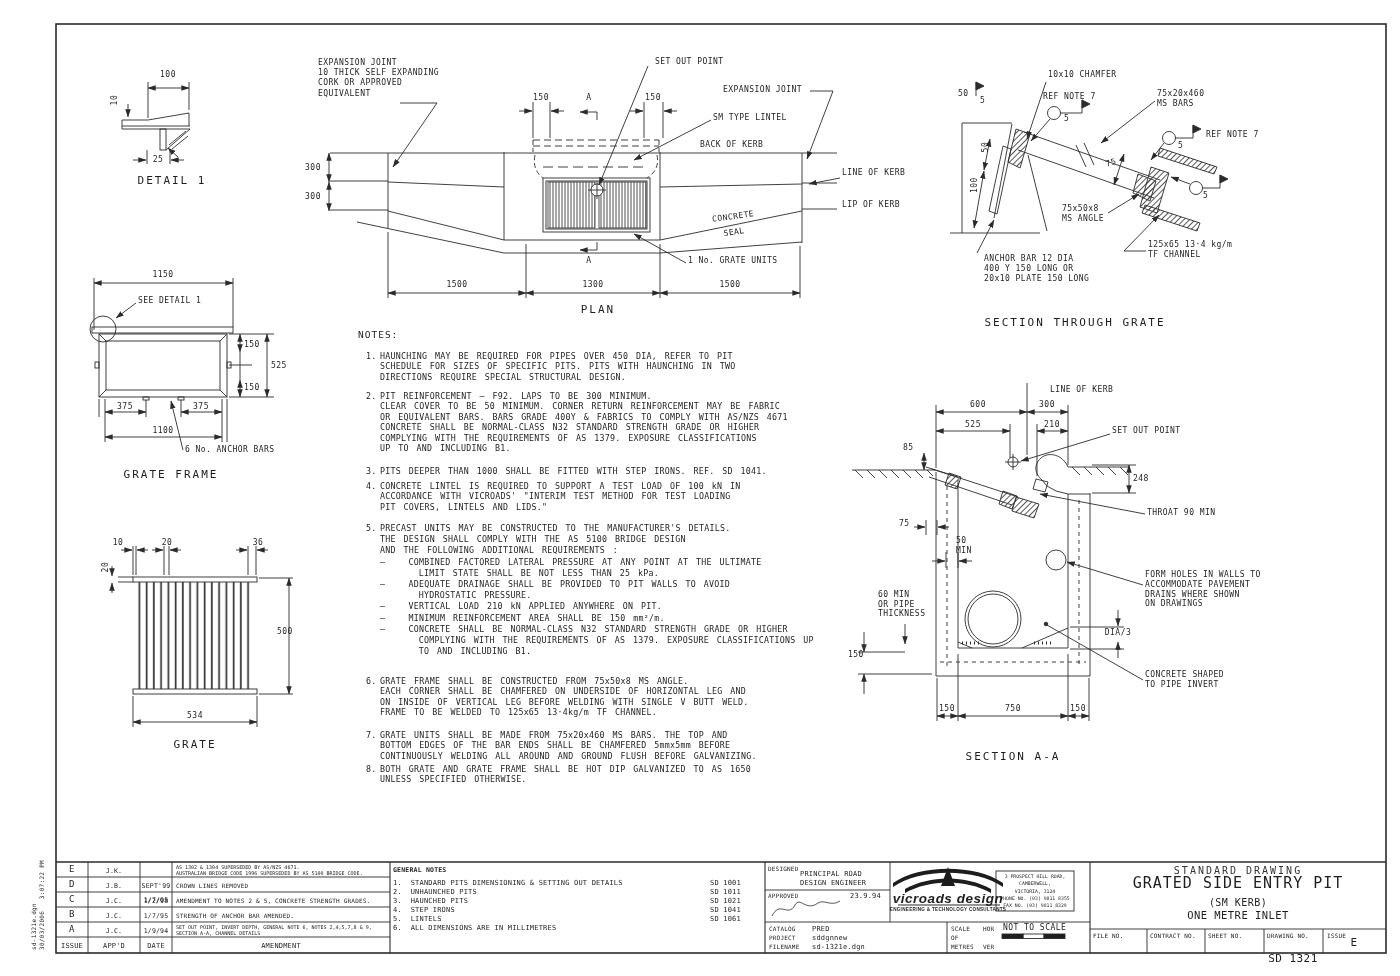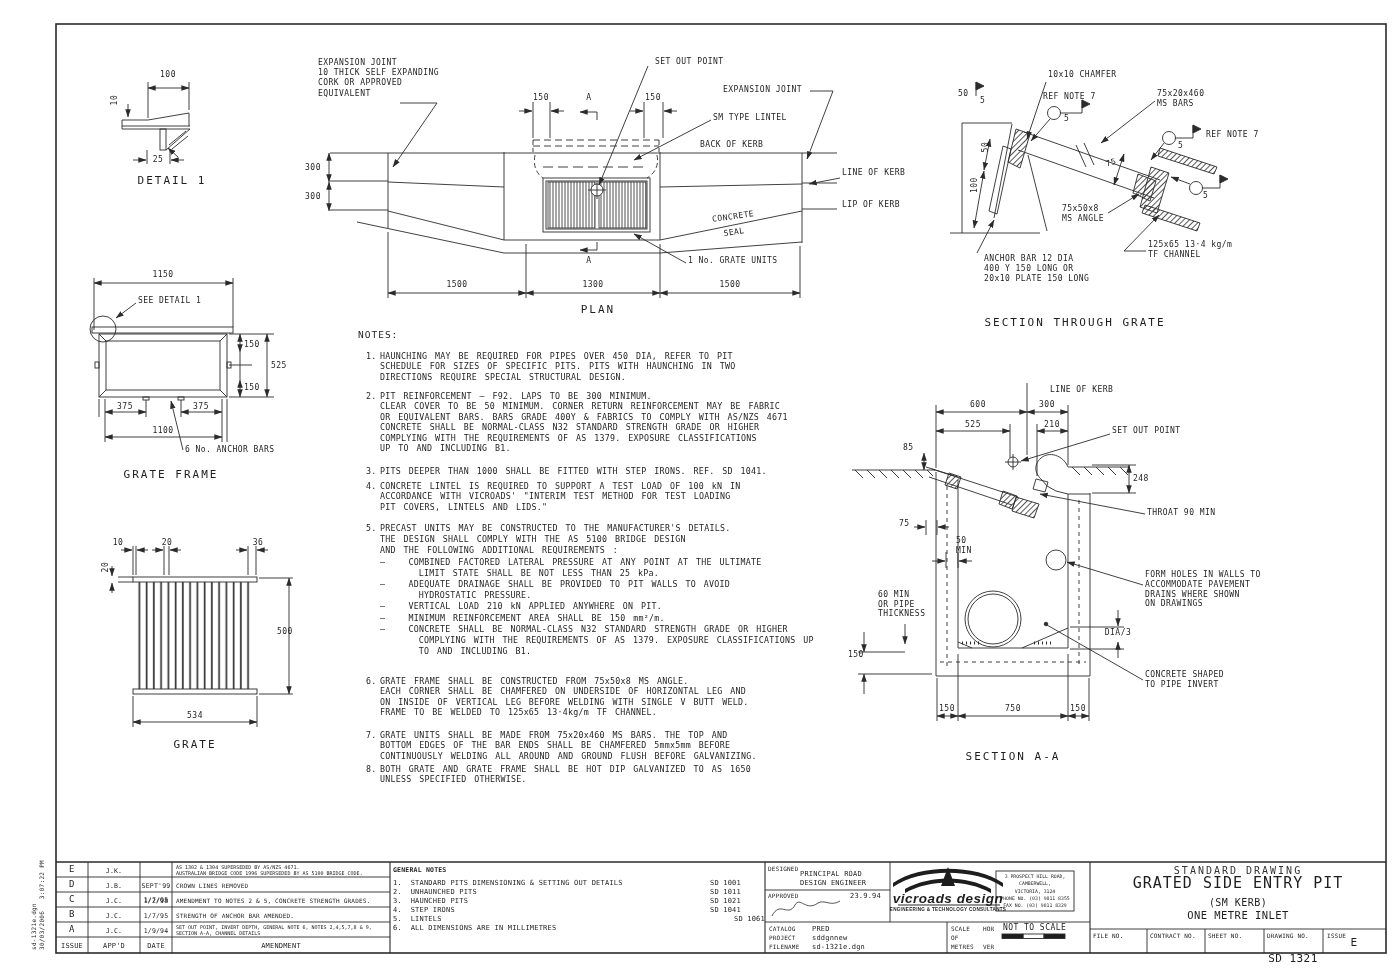--- a/index.html
+++ b/index.html
@@ -421,21 +421,21 @@
 <div class="t small65" style="left:393px;top:865px;font-weight:bold;">GENERAL NOTES</div>
 <div class="t small7" style="left:393px;top:878px;">1.  STANDARD PITS DIMENSIONING &amp; SETTING OUT DETAILS</div>
 <div class="t small7" style="left:710px;top:878px;">SD 1001</div>
 <div class="t small7" style="left:393px;top:887px;">2.  UNHAUNCHED PITS</div>
 <div class="t small7" style="left:710px;top:887px;">SD 1011</div>
 <div class="t small7" style="left:393px;top:896px;">3.  HAUNCHED PITS</div>
 <div class="t small7" style="left:710px;top:896px;">SD 1021</div>
 <div class="t small7" style="left:393px;top:905px;">4.  STEP IRONS</div>
 <div class="t small7" style="left:710px;top:905px;">SD 1041</div>
 <div class="t small7" style="left:393px;top:914px;">5.  LINTELS</div>
-<div class="t small7" style="left:710px;top:914px;margin-left:24px;">SD 1061</div>
+<div class="t small7" style="left:710px;top:914px;">SD 1061</div>
 <div class="t small7" style="left:393px;top:923px;">6.  ALL DIMENSIONS ARE IN MILLIMETRES</div>
 
 <div class="t small6" style="left:768px;top:864px;">DESIGNED</div>
 <div class="t small7" style="left:800px;top:870px;line-height:9px;">PRINCIPAL ROAD
 DESIGN ENGINEER</div>
 <div class="t small6" style="left:768px;top:891px;">APPROVED</div>
 <div class="t small7" style="left:850px;top:891px;">23.9.94</div>
 <div class="t small6" style="left:769px;top:924px;">CATALOG</div>
 <div class="t small7" style="left:812px;top:924px;">PRED</div>
 <div class="t small6" style="left:769px;top:933px;">PROJECT</div>

